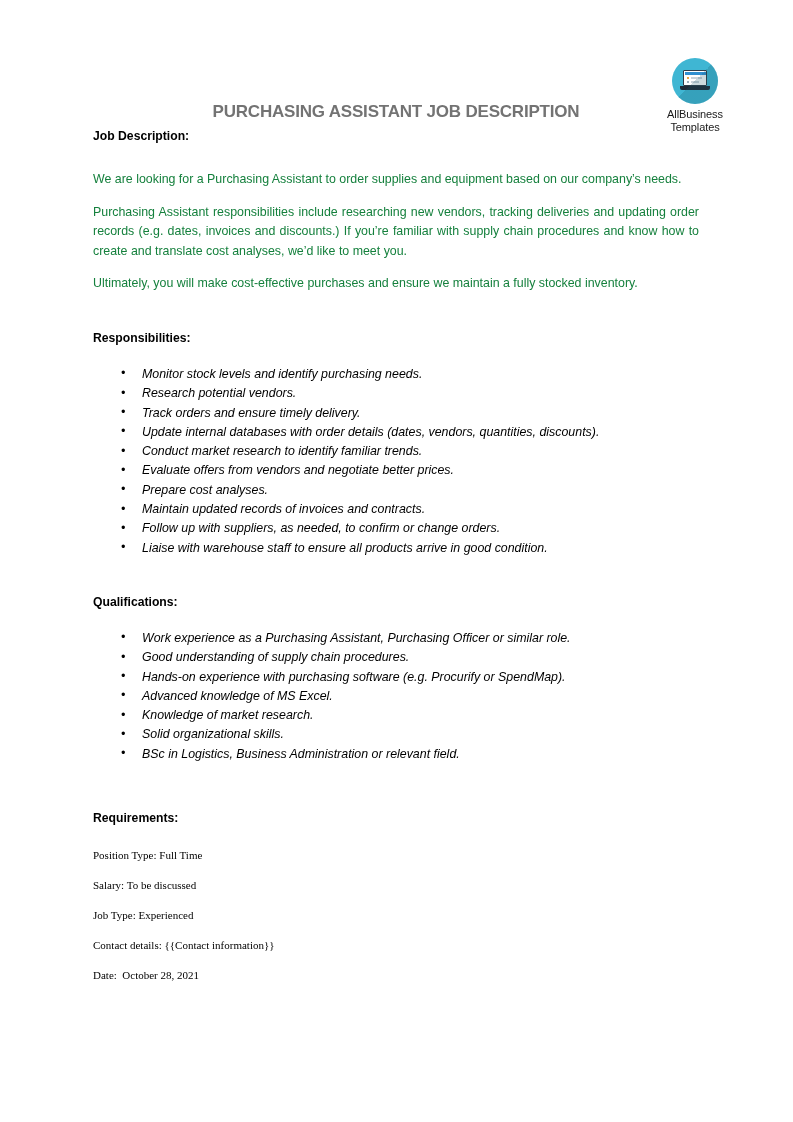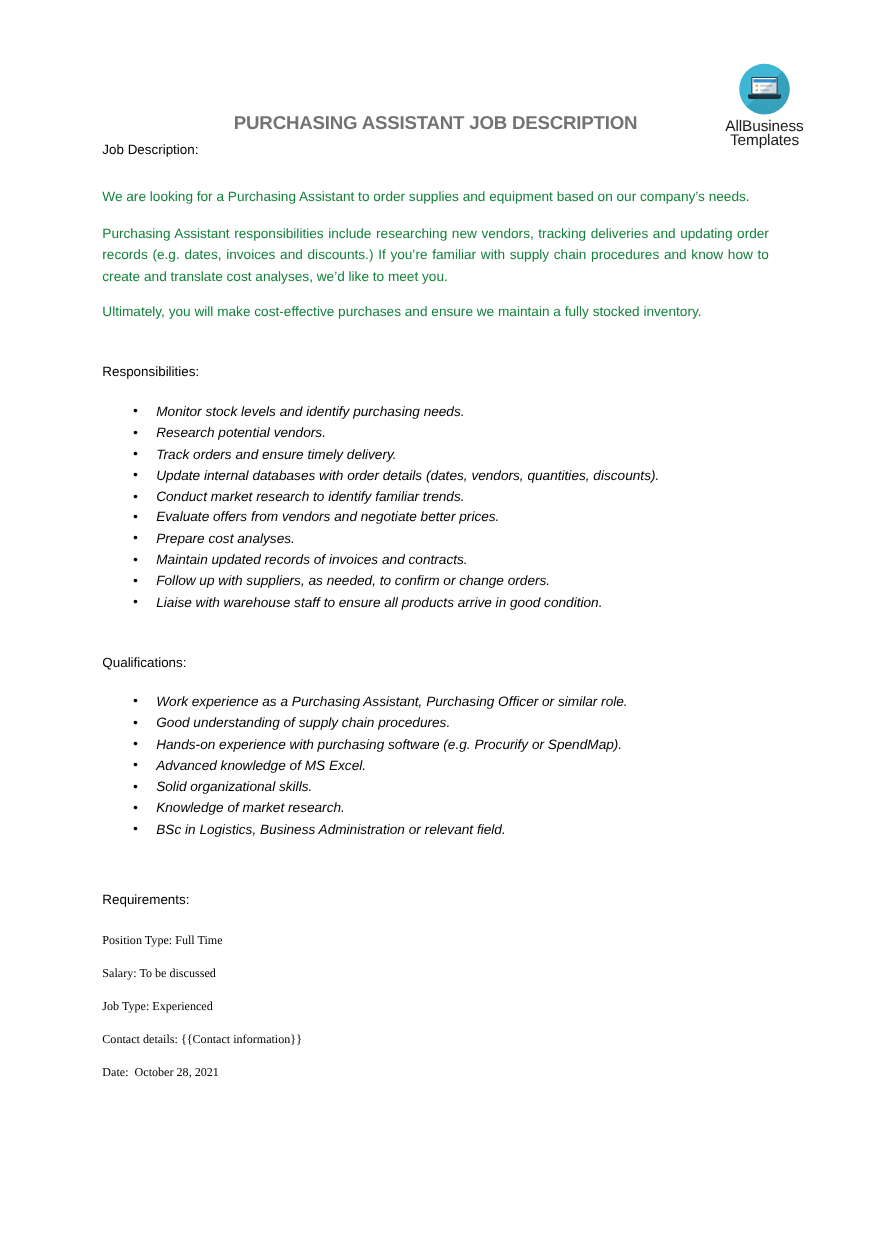--- a/index.html
+++ b/index.html
@@ -105,21 +105,21 @@
     position: absolute;
     left: 0; top: 16px;
     width: 30px;
     height: 4px;
     background: #1f2a36;
     border-radius: 0 0 2px 2px;
   }
   .logo-text {
     margin-top: 4px;
     font-family: "Liberation Sans", sans-serif;
-    font-size: 14px;
+    font-size: 11px;
     line-height: 13px;
     color: #1a1a1a;
     letter-spacing: -0.1px;
   }
 
   
   .doc-title {
     position: absolute;
     left: 93px;
     top: 102px;
@@ -134,21 +134,21 @@
 
   .content {
     position: absolute;
     left: 93px;
     top: 128px;
     width: 606px;
   }
 
   .heading {
     font-size: 12.2px;
-    font-weight: normal;
+    font-weight: bold;
     line-height: 16px;
     margin: 0;
     color: #000;
   }
 
   .para {
     font-size: 12.4px;
     line-height: 19.6px;
     text-align: justify;
     margin: 0;
@@ -259,22 +259,22 @@
 
     <div class="spacer-xl"></div>
     <div class="heading">Qualifications:</div>
 
     <div class="spacer-md"></div>
     <ul class="bullets">
       <li>Work experience as a Purchasing Assistant, Purchasing Officer or similar role.</li>
       <li>Good understanding of supply chain procedures.</li>
       <li>Hands-on experience with purchasing software (e.g. Procurify or SpendMap).</li>
       <li>Advanced knowledge of MS Excel.</li>
+      <li>Knowledge of market research.</li>
       <li>Solid organizational skills.</li>
-      <li>Knowledge of market research.</li>
       <li>BSc in Logistics, Business Administration or relevant field.</li>
     </ul>
 
     <div style="height:46px"></div>
     <div class="heading">Requirements:</div>
 
     <div style="height:14px"></div>
     <div class="req-line">Position Type: Full Time</div>
     <div class="req-line">Salary: To be discussed</div>
     <div class="req-line">Job Type: Experienced</div>

